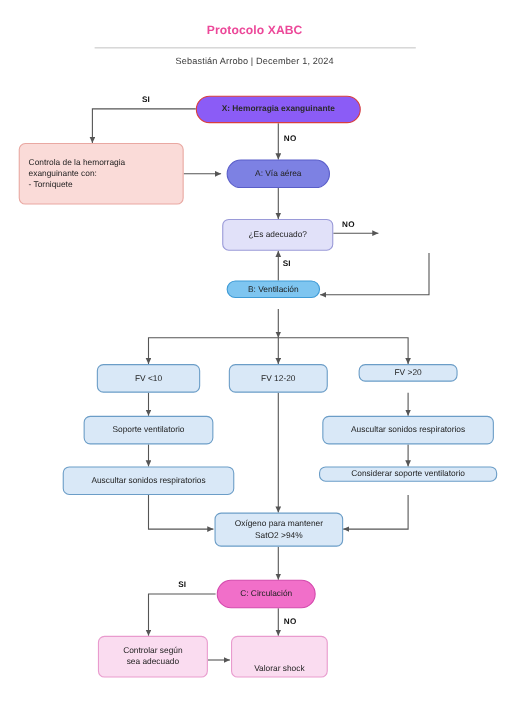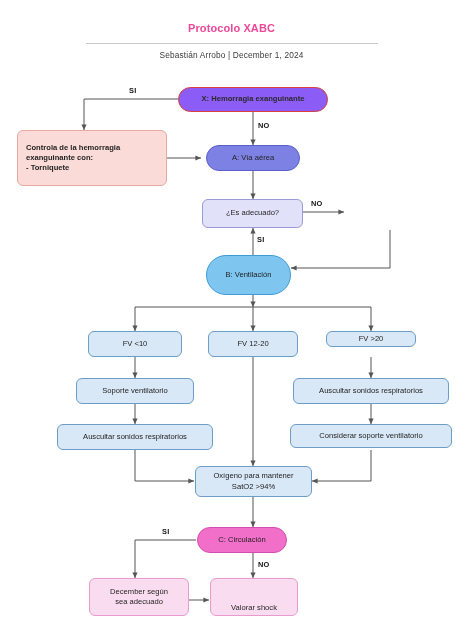--- a/index.html
+++ b/index.html
@@ -72,21 +72,21 @@
   .n-magenta { background: #f16fc9; border-color: #d44aad; color: #222; }
   .n-pinklt  { background: #fadcf0; border-color: #e99bce; color: #1f1f1f; }
 
   .edge-label {
     position: absolute;
     font-size: 7.4px;
     font-weight: bold;
     color: #111;
     letter-spacing: 0.2px;
   }
-  .left-align { justify-content: flex-start; text-align: left; padding-left: 8px; font-weight: bold; }
+  .left-align { justify-content: flex-start; text-align: left; padding-left: 8px; }
 </style>
 </head>
 <body>
 
 <div id="canvas">
 
   <div id="header">
     <div id="doc-title">Protocolo XABC</div>
     <div id="title-rule"></div>
     <div id="doc-subtitle">Sebastián Arrobo  |  December 1, 2024</div>
@@ -151,21 +151,21 @@
 
   <div class="node pill n-indigo" style="left: 206px; top: 145px; width: 94px; height: 26px; background: rgb(125, 129, 227); border-color: rgb(90, 94, 201);">
     <span>A: Vía aérea</span>
   </div>
 
   <div class="node n-lav" style="left: 202px; top: 199px; width: 101px; height: 29px; background: rgb(225, 225, 249); border-color: rgb(154, 154, 216);">
     <span>¿Es adecuado?</span>
   </div>
 
 
-  <div class="node pill n-blue" style="left: 206px; top: 255px; width: 85px; height: 40px; background: rgb(126, 197, 240); border-color: rgb(63, 155, 214);">
+  <div class="node pill n-blue" style="left: 206px; top: 255px; width: 85px; height: 16px; background: rgb(126, 197, 240); border-color: rgb(63, 155, 214);">
     <span>B: Ventilación</span>
   </div>
 
   <div class="node n-bluepale" style="left: 88px; top: 331px; width: 94px; height: 26px; background: rgb(217, 232, 247); border-color: rgb(107, 157, 199);">
     <span>FV &lt;10</span>
   </div>
 
   <div class="node n-bluepale" style="left: 208px; top: 331px; width: 90px; height: 26px; background: rgb(217, 232, 247); border-color: rgb(107, 157, 199);">
     <span>FV 12-20</span>
   </div>
@@ -179,35 +179,35 @@
   </div>
 
   <div class="node n-bluepale" style="left: 57px; top: 424px; width: 156px; height: 26px; background: rgb(217, 232, 247); border-color: rgb(107, 157, 199);">
     <span>Auscultar sonidos respiratorios</span>
   </div>
 
   <div class="node n-bluepale" style="left: 293px; top: 378px; width: 156px; height: 26px; background: rgb(217, 232, 247); border-color: rgb(107, 157, 199);">
     <span>Auscultar sonidos respiratorios</span>
   </div>
 
-  <div class="node n-bluepale" style="left: 290px; top: 424px; width: 162px; height: 24px; background: rgb(217, 232, 247); border-color: rgb(107, 157, 199);">
+  <div class="node n-bluepale" style="left: 290px; top: 424px; width: 162px; height: 14px; background: rgb(217, 232, 247); border-color: rgb(107, 157, 199);">
     <span>Considerar soporte ventilatorio</span>
   </div>
 
   <div class="node n-bluepale" style="left: 195px; top: 466px; width: 117px; height: 31px; background: rgb(217, 232, 247); border-color: rgb(107, 157, 199);">
     <span>Oxígeno para mantener
 SatO2 &gt;94%</span>
   </div>
 
   <div class="node pill n-magenta" style="left: 197px; top: 527px; width: 90px; height: 26px; background: rgb(241, 111, 201); border-color: rgb(212, 74, 173);">
     <span>C: Circulación</span>
   </div>
 
   <div class="node n-pinklt" style="left: 89px; top: 578px; width: 100px; height: 38px; background: rgb(250, 220, 240); border-color: rgb(233, 155, 206);">
-    <span>December según
+    <span>Controlar según
 sea adecuado</span>
   </div>
 
   <div class="node n-pinklt" style="left: 210px; top: 578px; width: 88px; height: 38px; background: rgb(250, 220, 240); border-color: rgb(233, 155, 206); align-items: flex-end;">
     <span>Valorar shock</span>
   </div>
 
   <div class="edge-label" style="left:129px; top:86px;">SI</div>
 
   <div class="edge-label" style="left:258px; top:121px;">NO</div>

